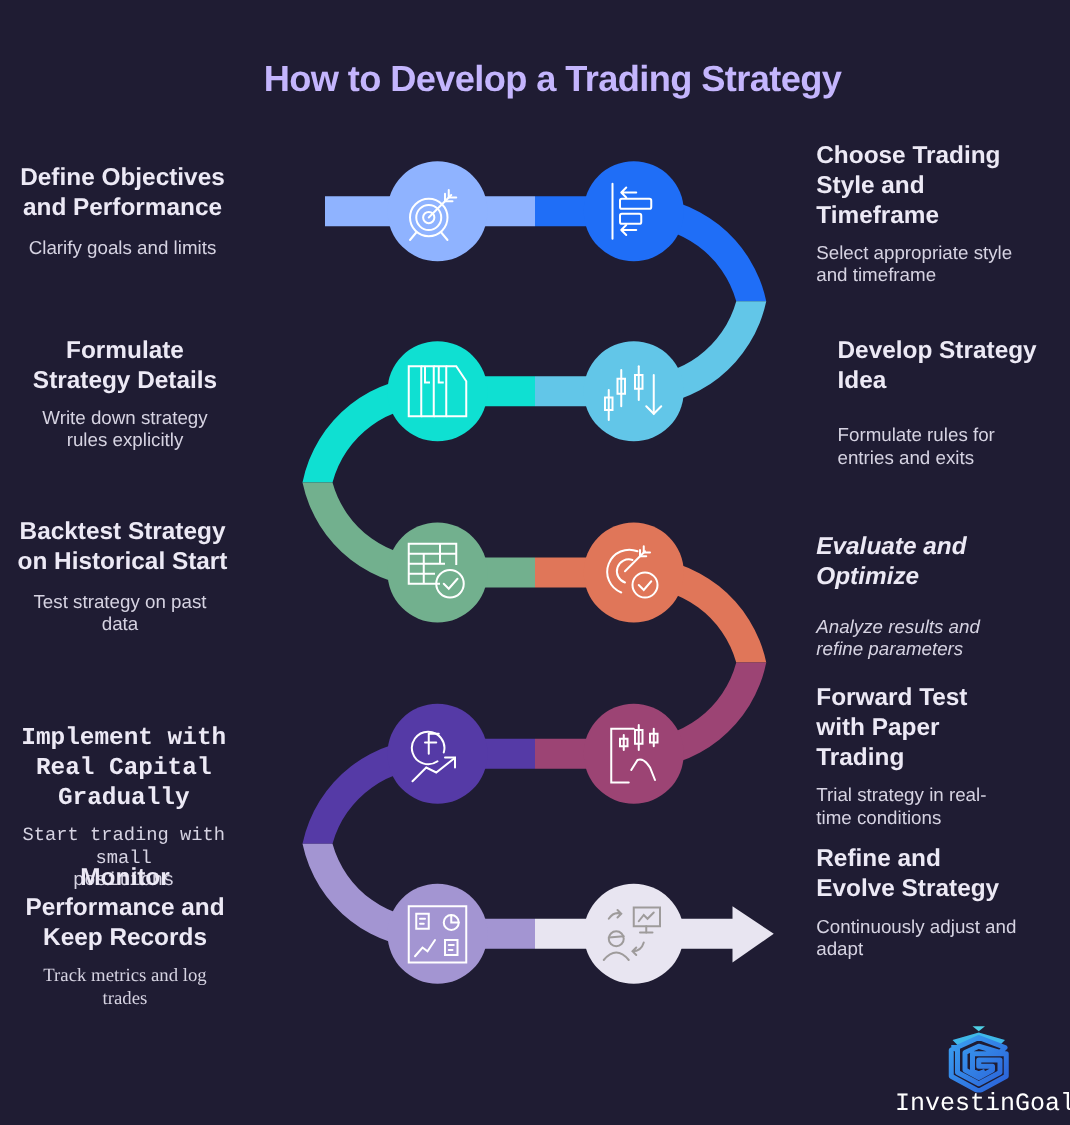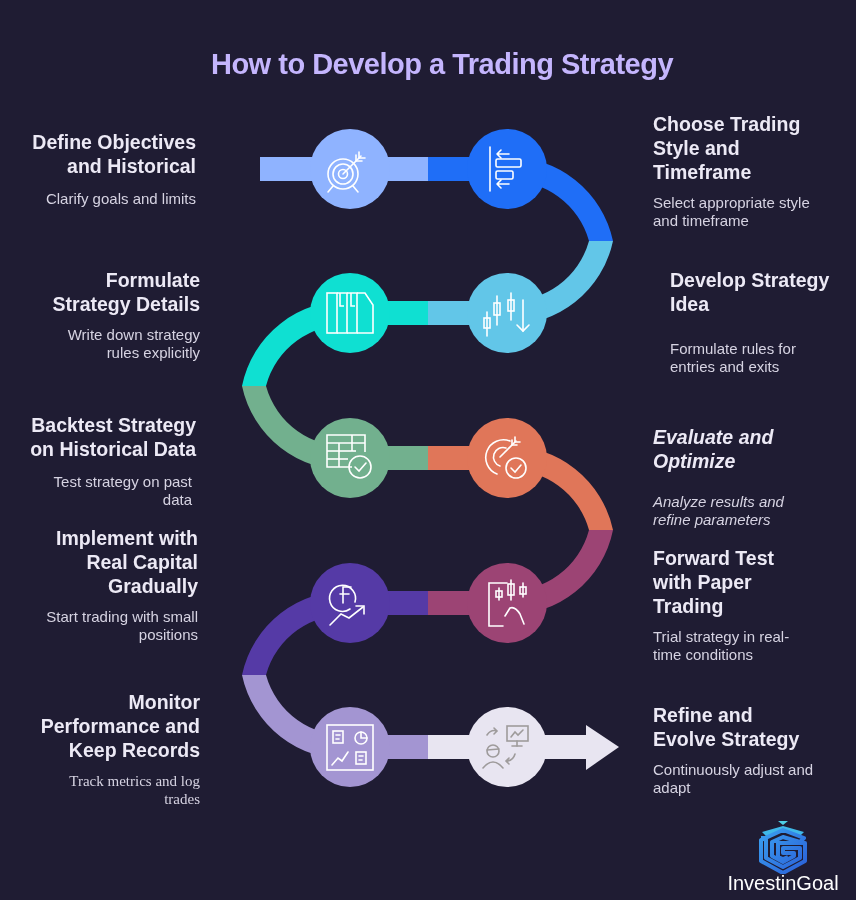--- a/index.html
+++ b/index.html
@@ -2,23 +2,23 @@
 <html><head>
 <meta charset="utf-8">
 <style>
   html,body{margin:0;padding:0;}
   body{width:856px;height:900px;background:#1f1c33;position:relative;overflow:hidden;font-family:"Liberation Sans",sans-serif;color:#e9e6f2;}
   .title{position:absolute;left:0;width:856px;top:48px;text-align:center;font-size:29px;font-weight:bold;color:#c4b5fd;letter-spacing:-0.5px;margin-left:14px;}
   .diagram{position:absolute;left:0;top:0;}
   .step{position:absolute;width:200px;}
   .step .h{font-size:19.5px;font-weight:bold;line-height:24px;color:#ece9f5;}
   .step .d{font-size:15px;line-height:18px;color:#d6d3e2;margin-top:12px;}
-  .left{text-align:right;}
+  .left{text-align:center;}
   .right{text-align:left;}
-  .logo{position:absolute;left:716px;top:818px;width:134px;height:80px;}
+  .logo{position:absolute;left:716px;top:818px;width:134px;height:80px;font-family:Liberation Mono, monospace;}
   .logo-text{position:absolute;left:0;top:54px;width:134px;text-align:center;font-size:20px;color:#ffffff;}
 </style>
 </head>
 <body>
 
 <div class="title">How to Develop a Trading Strategy</div>
 
 <svg class="diagram" width="856" height="900" viewBox="0 0 856 900">
 
   <g>
@@ -168,65 +168,65 @@
     <line x1="517" y1="741" x2="517" y2="746"></line>
       <line x1="512" y1="746" x2="522" y2="746"></line>
     <circle cx="493" cy="751" r="6"></circle>
       <path d="M487,750 L499,749"></path>
     <path d="M483,768 Q493,756 503,768"></path>
     <path d="M515,754 Q513,761 506,761 M509,758 L506,761 L509,764"></path>
   </g>
 </svg>
 
 <div class="step left" style="left:0;width:196px;top:130px;">
-  <div class="h"><span>Define Objectives</span><br><span>and Historical</span></div>
+  <div class="h"><span>Define Objectives</span><br><span>and Performance</span></div>
   <div class="d"><span>Clarify goals and limits</span></div>
 </div>
 
 <div class="step right" style="left:653px;top:112px;">
   <div class="h"><span>Choose Trading</span><br><span>Style and</span><br><span>Timeframe</span></div>
   <div class="d" style="margin-top:10px;"><span>Select appropriate style</span><br><span>and timeframe</span></div>
 </div>
 
 <div class="step right" style="left:670px;top:268px;">
   <div class="h"><span>Develop Strategy</span><br><span>Idea</span></div>
   <div class="d" style="margin-top:24px;"><span>Formulate rules for</span><br><span>entries and exits</span></div>
 </div>
 
 <div class="step left" style="left:0;width:200px;top:268px;">
   <div class="h"><span>Formulate</span><br><span>Strategy Details</span></div>
   <div class="d" style="margin-top:10px;"><span>Write down strategy</span><br><span>rules explicitly</span></div>
 </div>
 
 <div class="step left" style="left:0;width:196px;top:413px;">
-  <div class="h"><span>Backtest Strategy</span><br><span>on Historical Data</span></div>
+  <div class="h"><span>Backtest Strategy</span><br><span>on Historical Start</span></div>
   <div class="d" style="margin-top:12px;padding-right:4px;"><span>Test strategy on past</span><br><span>data</span></div>
 </div>
 
 <div class="step right" style="left:653px;top:425px;font-style:italic;">
   <div class="h"><span>Evaluate and</span><br><span>Optimize</span></div>
   <div class="d" style="margin-top:20px;"><span>Analyze results and</span><br><span>refine parameters</span></div>
 </div>
 
 <div class="step right" style="left:653px;top:546px;">
   <div class="h"><span>Forward Test</span><br><span>with Paper</span><br><span>Trading</span></div>
   <div class="d" style="margin-top:10px;"><span>Trial strategy in real-</span><br><span>time conditions</span></div>
 </div>
 
-<div class="step left" style="left:0;width:198px;top:526px;">
+<div class="step left" style="left:0;width:198px;top:578px;font-family:Liberation Mono, monospace;">
   <div class="h"><span>Implement with</span><br><span>Real Capital</span><br><span>Gradually</span></div>
   <div class="d" style="margin-top:10px;padding-right:-2px;"><span>Start trading with small</span><br><span>positions</span></div>
 </div>
 
 <div class="step left" style="left:0;width:200px;top:690px;">
   <div class="h"><span>Monitor</span><br><span>Performance and</span><br><span>Keep Records</span></div>
   <div class="d" style="margin-top:10px;font-family:Liberation Serif, serif;"><span>Track metrics and log</span><br><span>trades</span></div>
 </div>
 
-<div class="step right" style="left:653px;top:703px;">
+<div class="step right" style="left:653px;top:675px;">
   <div class="h"><span>Refine and</span><br><span>Evolve Strategy</span></div>
   <div class="d" style="margin-top:10px;"><span>Continuously adjust and</span><br><span>adapt</span></div>
 </div>
 
 <div class="logo">
   <svg width="134" height="56" viewBox="0 0 134 56">
     <defs>
       <linearGradient id="lg" x1="0" y1="0" x2="1" y2="1">
         <stop offset="0" stop-color="#3aa0f0"></stop>
         <stop offset="1" stop-color="#2a5fd8"></stop>

